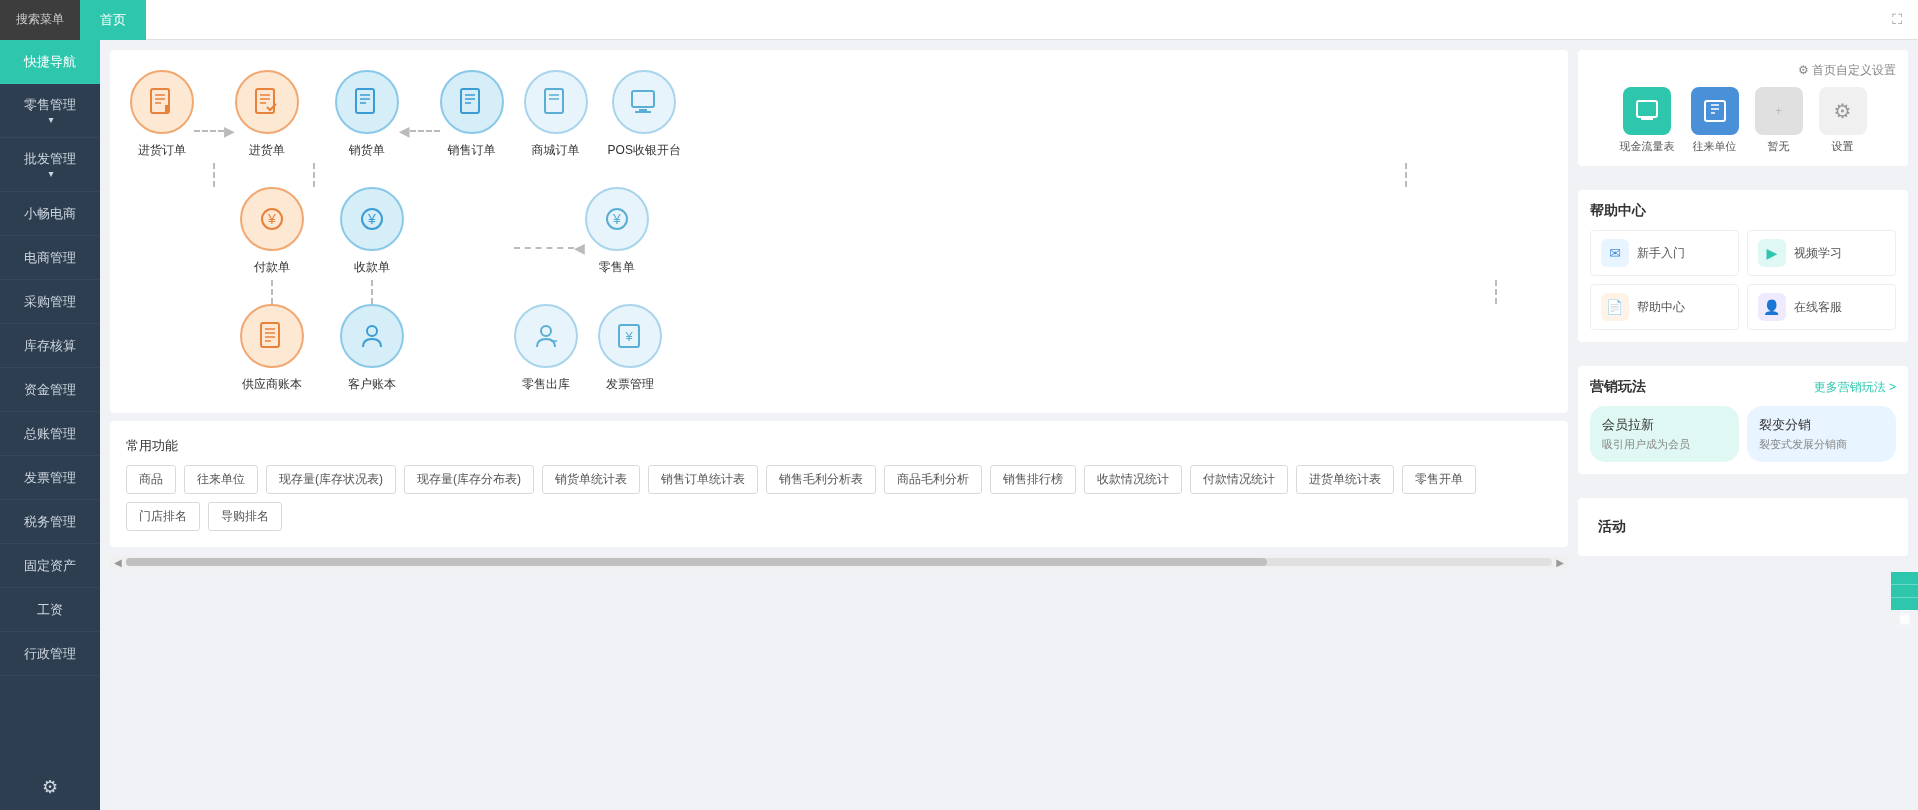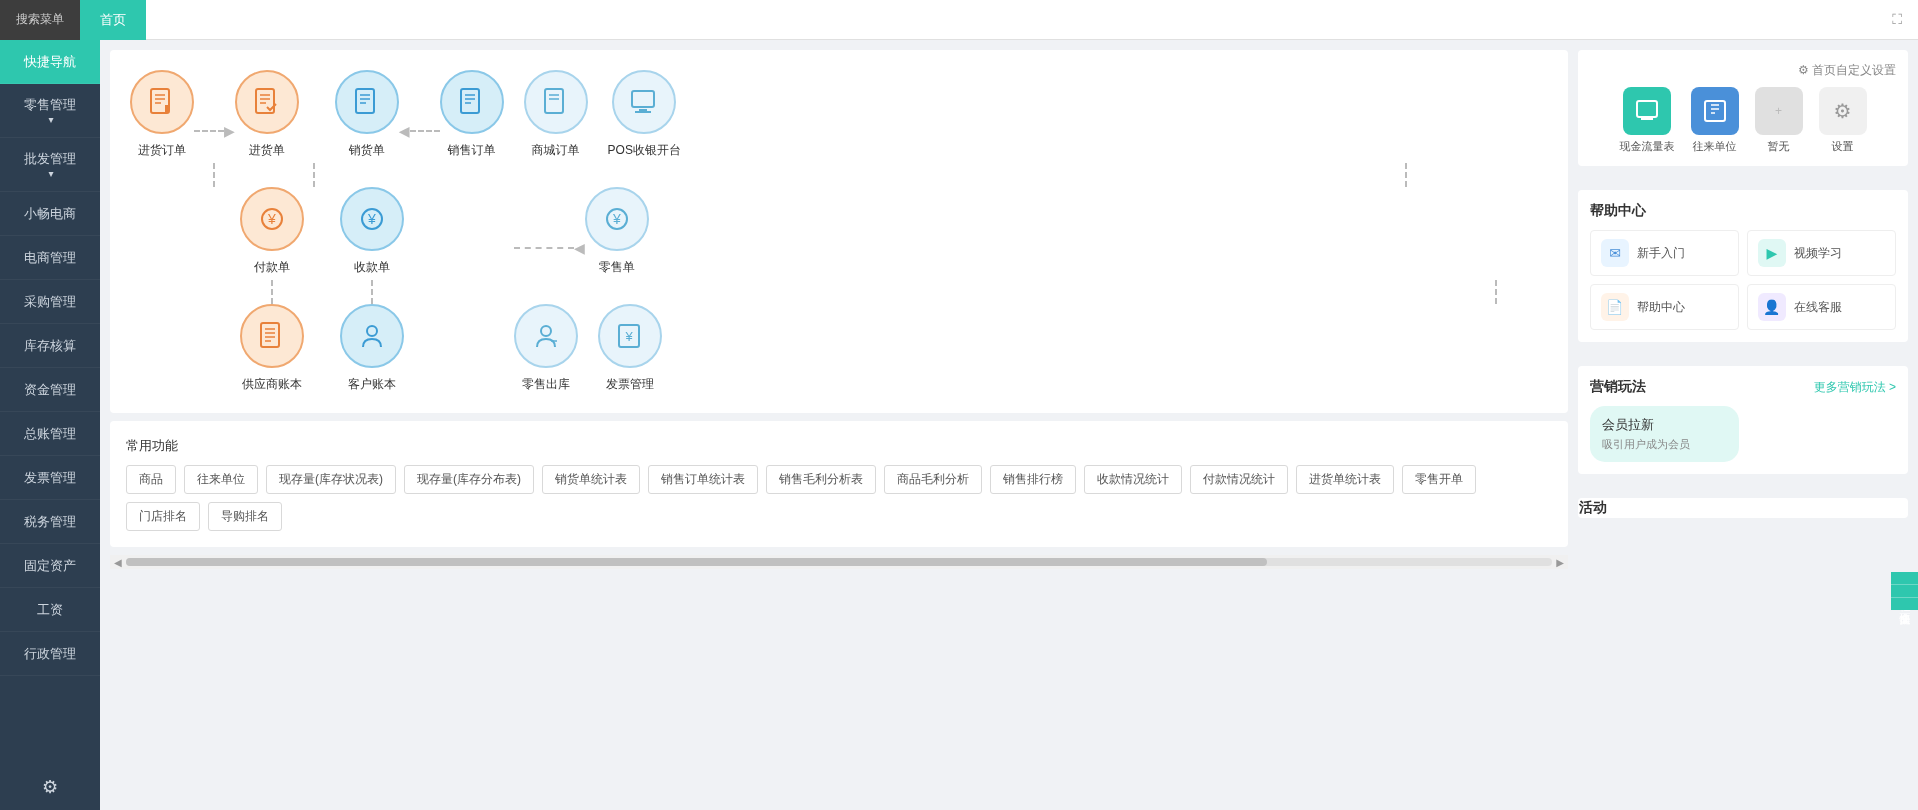--- a/index.html
+++ b/index.html
@@ -89,21 +89,21 @@
     .mi-purple { background: #f5f0ff; }
     .mi-title { font-size: 13px; color: #333; font-weight: 500; margin-bottom: 3px; }
     .mi-desc { font-size: 11px; color: #888; }
 
     
     .float-btns { position: fixed; right: 0; bottom: 200px; display: flex; flex-direction: column; gap: 0; }
     .float-btn { background: #2ec7ae; color: #fff; padding: 6px 6px; font-size: 11px; text-align: center; cursor: pointer; writing-mode: vertical-rl; line-height: 1.4; border-bottom: 1px solid rgba(255,255,255,0.3); }
     .float-btn:last-child { border-bottom: none; }
 
     
-    .activity-card { background: #fff; border-radius: 4px; padding: 1px; }
+    .activity-card { background: #fff; border-radius: 4px; padding: 20px; }
     .activity-title { font-size: 14px; color: #333; font-weight: 600; }
     .node-wrap { display: flex; flex-direction: column; align-items: center; }
   </style>
 </head>
 <body>
 
 <div class="top-bar">
   <div class="search-menu">搜索菜单</div>
   <div class="tab-home">首页</div>
   <div class="top-bar-right">
@@ -454,20 +454,24 @@
       <div class="marketing-card">
         <div class="marketing-header">
           <div class="marketing-title">营销玩法</div>
           <div class="marketing-more">更多营销玩法 &gt;</div>
         </div>
         <div class="marketing-grid">
           <div class="marketing-item mi-teal">
             <div class="mi-title">会员拉新</div>
             <div class="mi-desc">吸引用户成为会员</div>
           </div>
+          <div class="marketing-item mi-blue">
+            <div class="mi-title">裂变分销</div>
+            <div class="mi-desc">裂变式发展分销商</div>
+          </div>
         </div>
       </div>
 
       <div class="activity-card">
         <div class="activity-title">活动</div>
       </div>
 
     </div>
   </div>
 </div>

